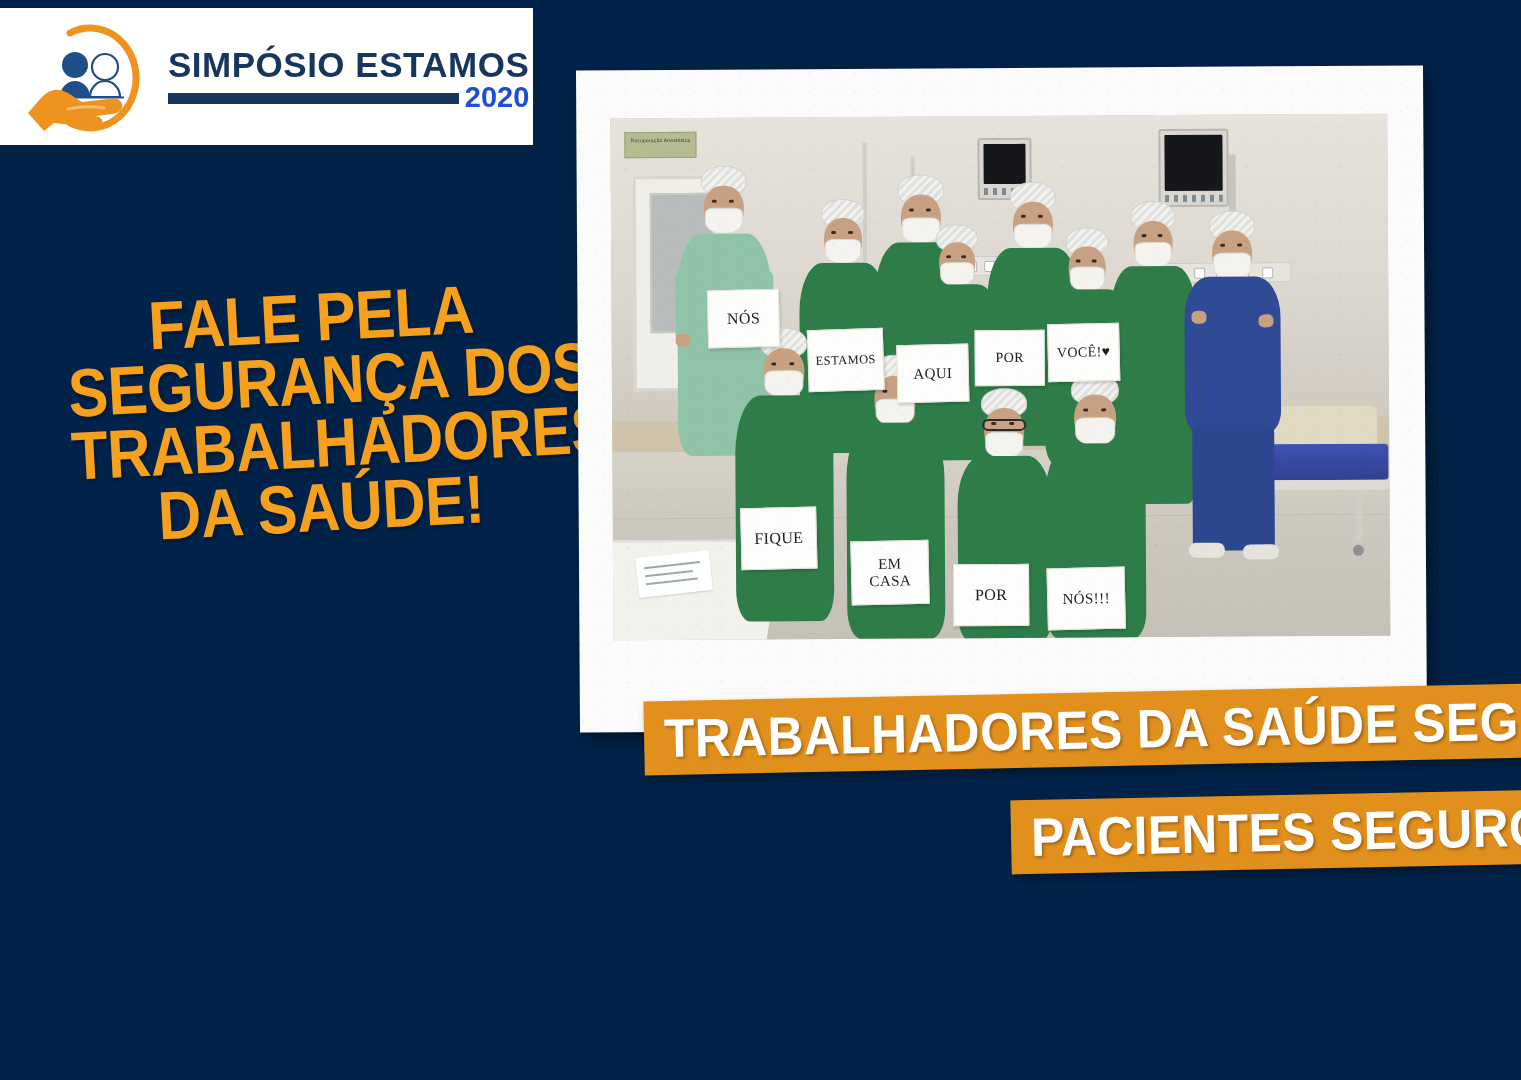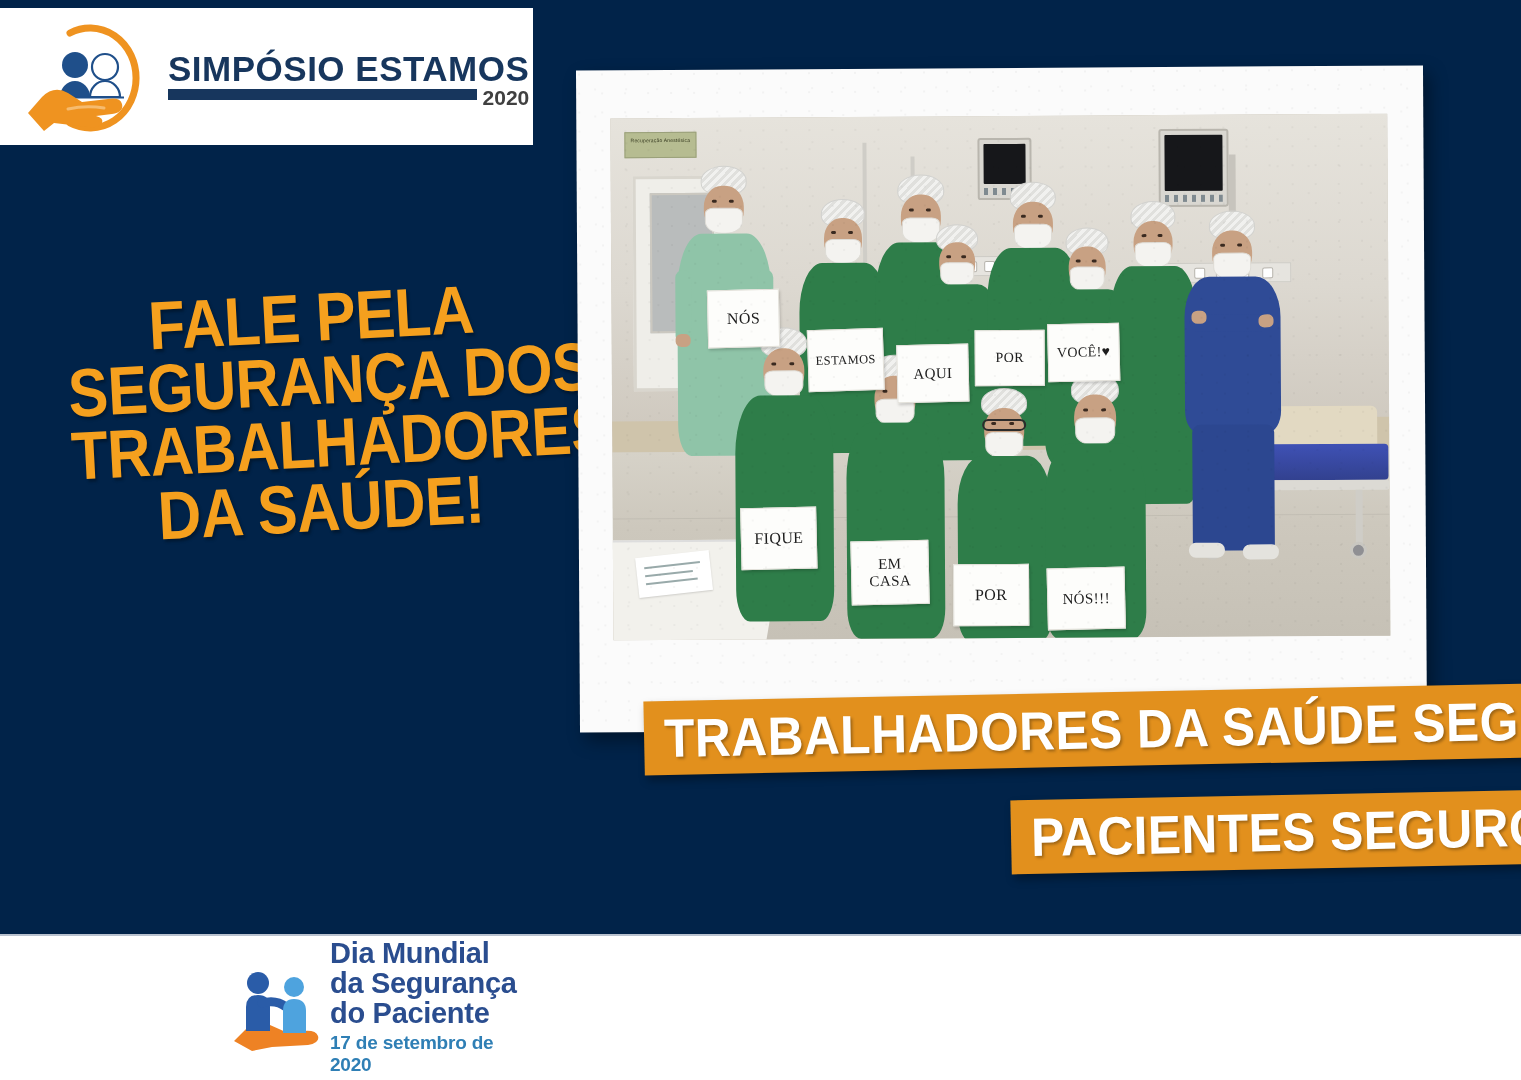--- a/index.html
+++ b/index.html
@@ -41,21 +41,21 @@
     margin-top: 1px;
   }
   .simp-rule-row {
     display: flex; align-items: flex-end; margin-top: 3px;
   }
   .simp-rule {
     height: 11px; background: #17365d; flex: 1 1 auto;
     margin-bottom: 6px; margin-right: 6px;
   }
   .simp-year {
-    font-size: 21px; font-weight: bold; color: #404040;
+    font-size: 29px; font-weight: bold; color: #1d4ed8;
     line-height: 0.85; letter-spacing: 0px;
   }
 
   
   #headline {
     position: absolute;
     left: 36px; top: 286px;
     width: 560px;
     transform: rotate(-3deg);
     text-align: center;
@@ -498,36 +498,14 @@
 
   <div id="banner">
     <div class="bline" id="bline1">
       <span>TRABALHADORES DA SAÚDE SEGUROS,</span>
     </div>
     <div class="bline" id="bline2">
       <span>PACIENTES SEGUROS</span>
     </div>
   </div>
 
-  <div id="footer">
-
-    <div id="dm-logo">
-      <div id="dm-mark">
-        <svg viewBox="0 0 92 92" width="92" height="92" aria-hidden="true">
-          <path d="M2 80 L16 66 Q26 58 38 64 L56 72 L72 70 Q84 69 86 75 Q88 82 76 84 L40 86 L20 90 Z" fill="#ee8224"></path>
-          <circle cx="26" cy="22" r="11" fill="#2a5ca8"></circle>
-          <path d="M14 70 L14 46 Q14 34 26 34 Q38 34 38 46 L38 70 Z" fill="#2a5ca8"></path>
-          <path d="M30 42 Q44 38 54 46" stroke="#2a5ca8" stroke-width="9" fill="none" stroke-linecap="round"></path>
-          <circle cx="62" cy="26" r="10" fill="#4ea3de"></circle>
-          <path d="M51 72 L51 50 Q51 38 62 38 Q74 38 74 50 L74 72 Z" fill="#4ea3de"></path>
-        </svg>
-      </div>
-      <div id="dm-text">
-        <div class="dm-l">Dia Mundial</div>
-        <div class="dm-l">da Segurança</div>
-        <div class="dm-l">do Paciente</div>
-        <div class="dm-date">17 de setembro de 2020</div>
-      </div>
-    </div>
-
-  </div>
 
 </div>
 
 </body></html>

